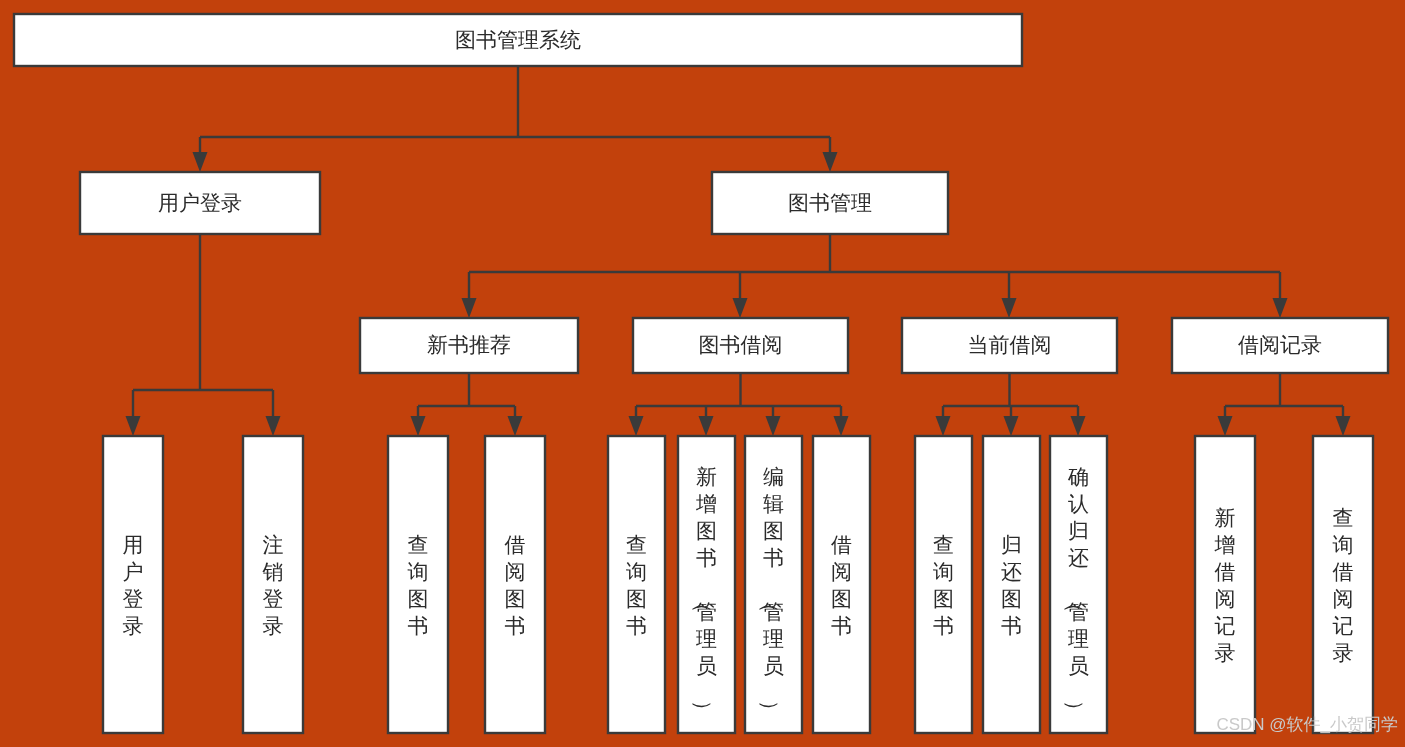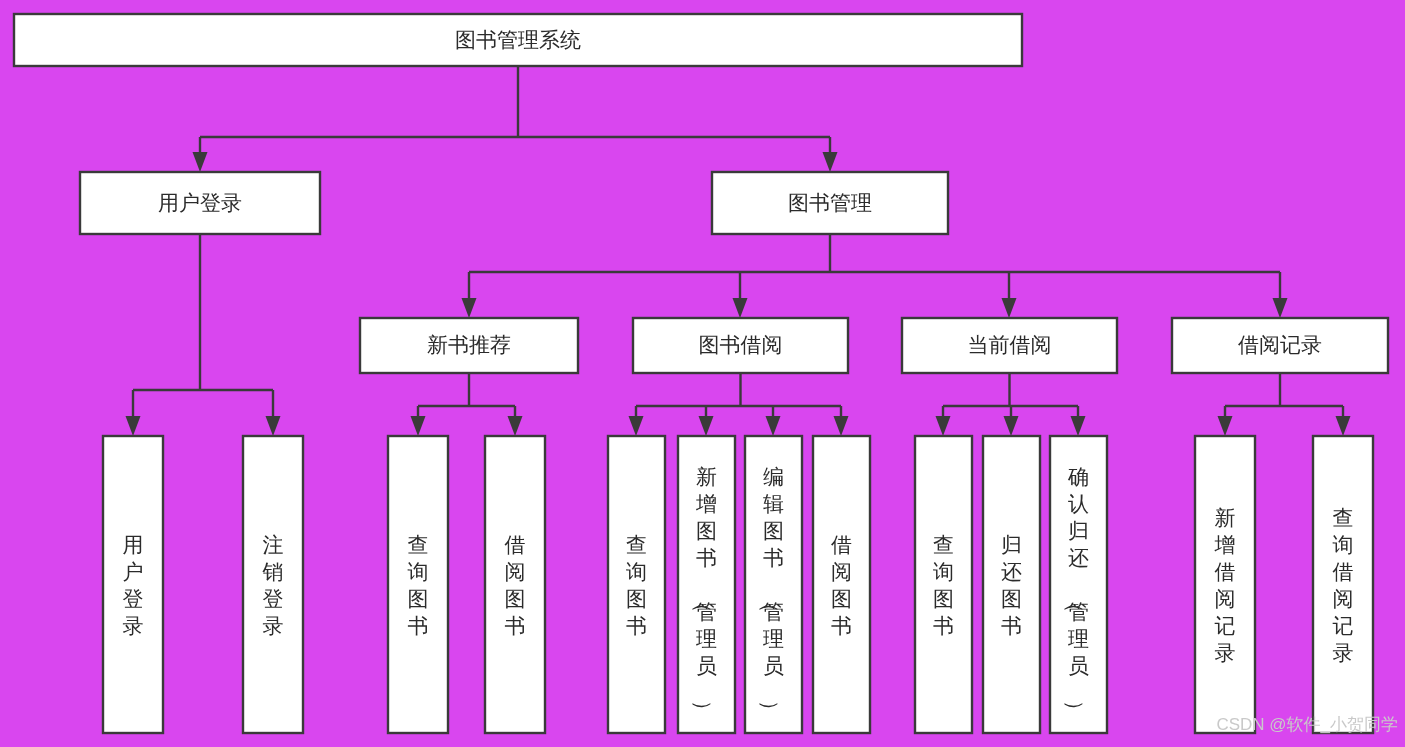--- a/index.html
+++ b/index.html
@@ -1,18 +1,18 @@
 <!DOCTYPE html>
 <html><head>
 <meta charset="utf-8">
 <style>
   html,body{margin:0;padding:0;background:#ffffff;}
   body{width:1405px;height:747px;overflow:hidden;
        font-family:"Liberation Sans","DejaVu Sans",sans-serif;}
-  #diagram-root{position:relative;width:1405px;height:747px;background:#d946ef;}
+  #diagram-root{position:relative;width:1405px;height:747px;background:#c2410c;}
   svg#flow{position:absolute;left:0;top:0;width:1405px;height:747px;}
   .nodebox{fill:#ffffff;stroke:#3a3a3a;stroke-width:2.4;}
   .conn{stroke:#3a3a3a;stroke-width:2.4;fill:none;}
   .arrowhead{fill:#3a3a3a;}
   .nodelabel{fill:#2b2b2b;font-family:"Liberation Sans","DejaVu Sans",sans-serif;
              font-size:21px;text-anchor:middle;dominant-baseline:middle;}
   .vlabel{fill:#2b2b2b;font-family:"Liberation Sans","DejaVu Sans",sans-serif;
           font-size:21px;text-anchor:middle;}
   .watermark{fill:#c9c9c9;font-family:"Liberation Sans","DejaVu Sans",sans-serif;
              font-size:17px;text-anchor:end;}

